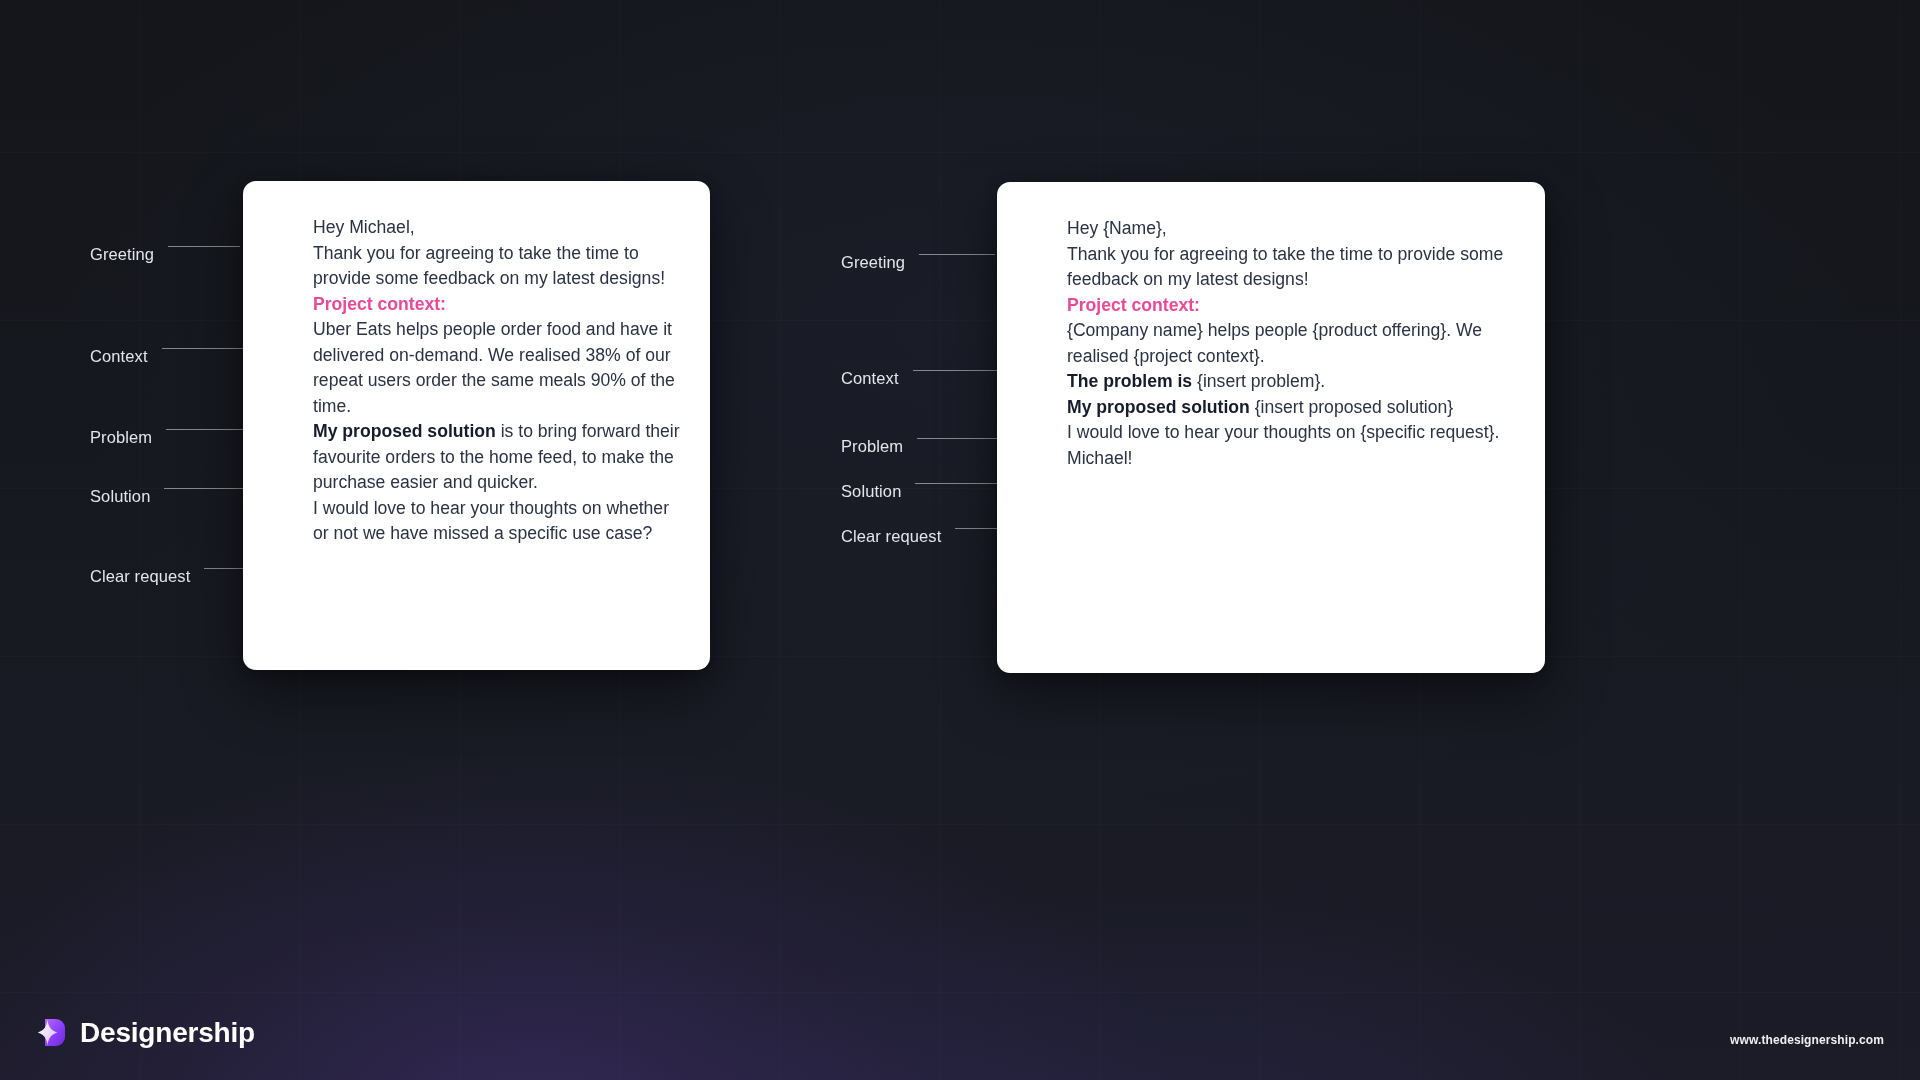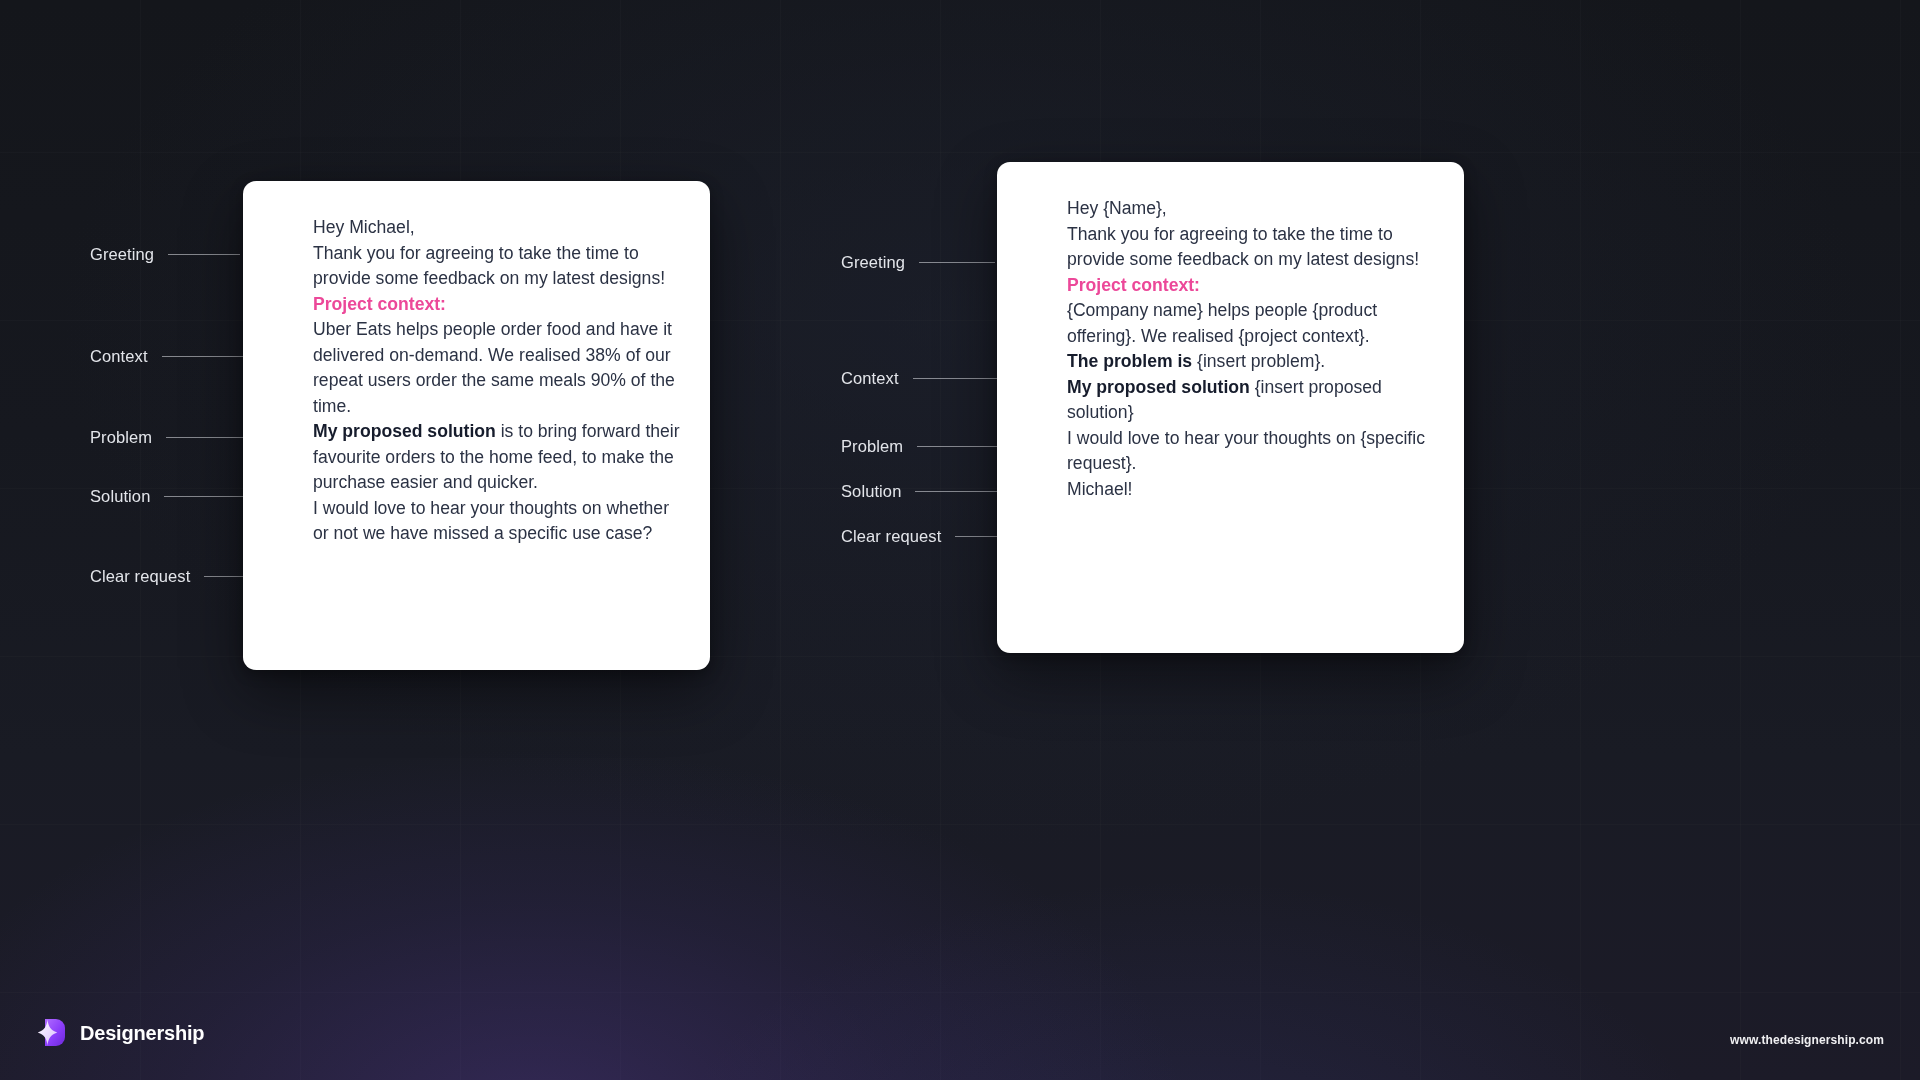--- a/index.html
+++ b/index.html
@@ -31,21 +31,21 @@
     background-size:160px 168px;
     background-position:-20px -16px;
     pointer-events:none;
   }
 
   
   .label-col { position:absolute; }
   .ann {
     position:absolute;
     display:flex;
-    align-items:center;
+    align-items:flex-start;
     white-space:nowrap;
   }
   .ann-text {
     color:#e3e5ea;
     font-size:16.5px;
     line-height:1;
     letter-spacing:0.1px;
   }
   .ann-line {
     height:1px;
@@ -80,21 +80,21 @@
     left:36px; bottom:32px;
     display:flex; align-items:center; gap:13px;
   }
   .logo-mark {
     position:relative;
     width:31px; height:31px;
     flex:0 0 auto;
   }
   .logo-name {
     color:#ffffff;
-    font-size:20px;
+    font-size:28px;
     font-weight:700;
     letter-spacing:-0.2px;
     line-height:1;
   }
   #site-url {
     position:absolute;
     right:36px; bottom:34px;
     color:#f0f0f2;
     font-size:12px;
     font-weight:600;
@@ -158,21 +158,21 @@
       <div class="ann" style="top: 483px; left: 0px;">
         <span class="ann-text">Solution</span>
         <span class="ann-line" style="width: 96px;"></span>
       </div>
       <div class="ann" style="top: 528px; left: 0px;">
         <span class="ann-text">Clear request</span>
         <span class="ann-line" style="width: 48px;"></span>
       </div>
     </div>
 
-  <div class="card" id="card-right" style="left:997px; top:162px; width:467px; height:491px;">
+  <div class="card" id="card-right" style="left:997px; top:182px; width:548px; height:491px;">
     <div class="card-inner" id="card-right-body">
         <p class="p">Hey {Name},</p>
         <p class="p">Thank you for agreeing to take the time to provide some feedback on my latest designs!</p>
         <p class="p strong-only">Project context:</p>
         <p class="p">{Company name} helps people {product offering}. We realised {project context}.</p>
         <p class="p"><b>The problem is</b> {insert problem}.</p>
         <p class="p"><b>My proposed solution</b> {insert proposed solution}</p>
         <p class="p">I would love to hear your thoughts on {specific request}.</p>
         <p class="p">Michael!</p>
       </div>

